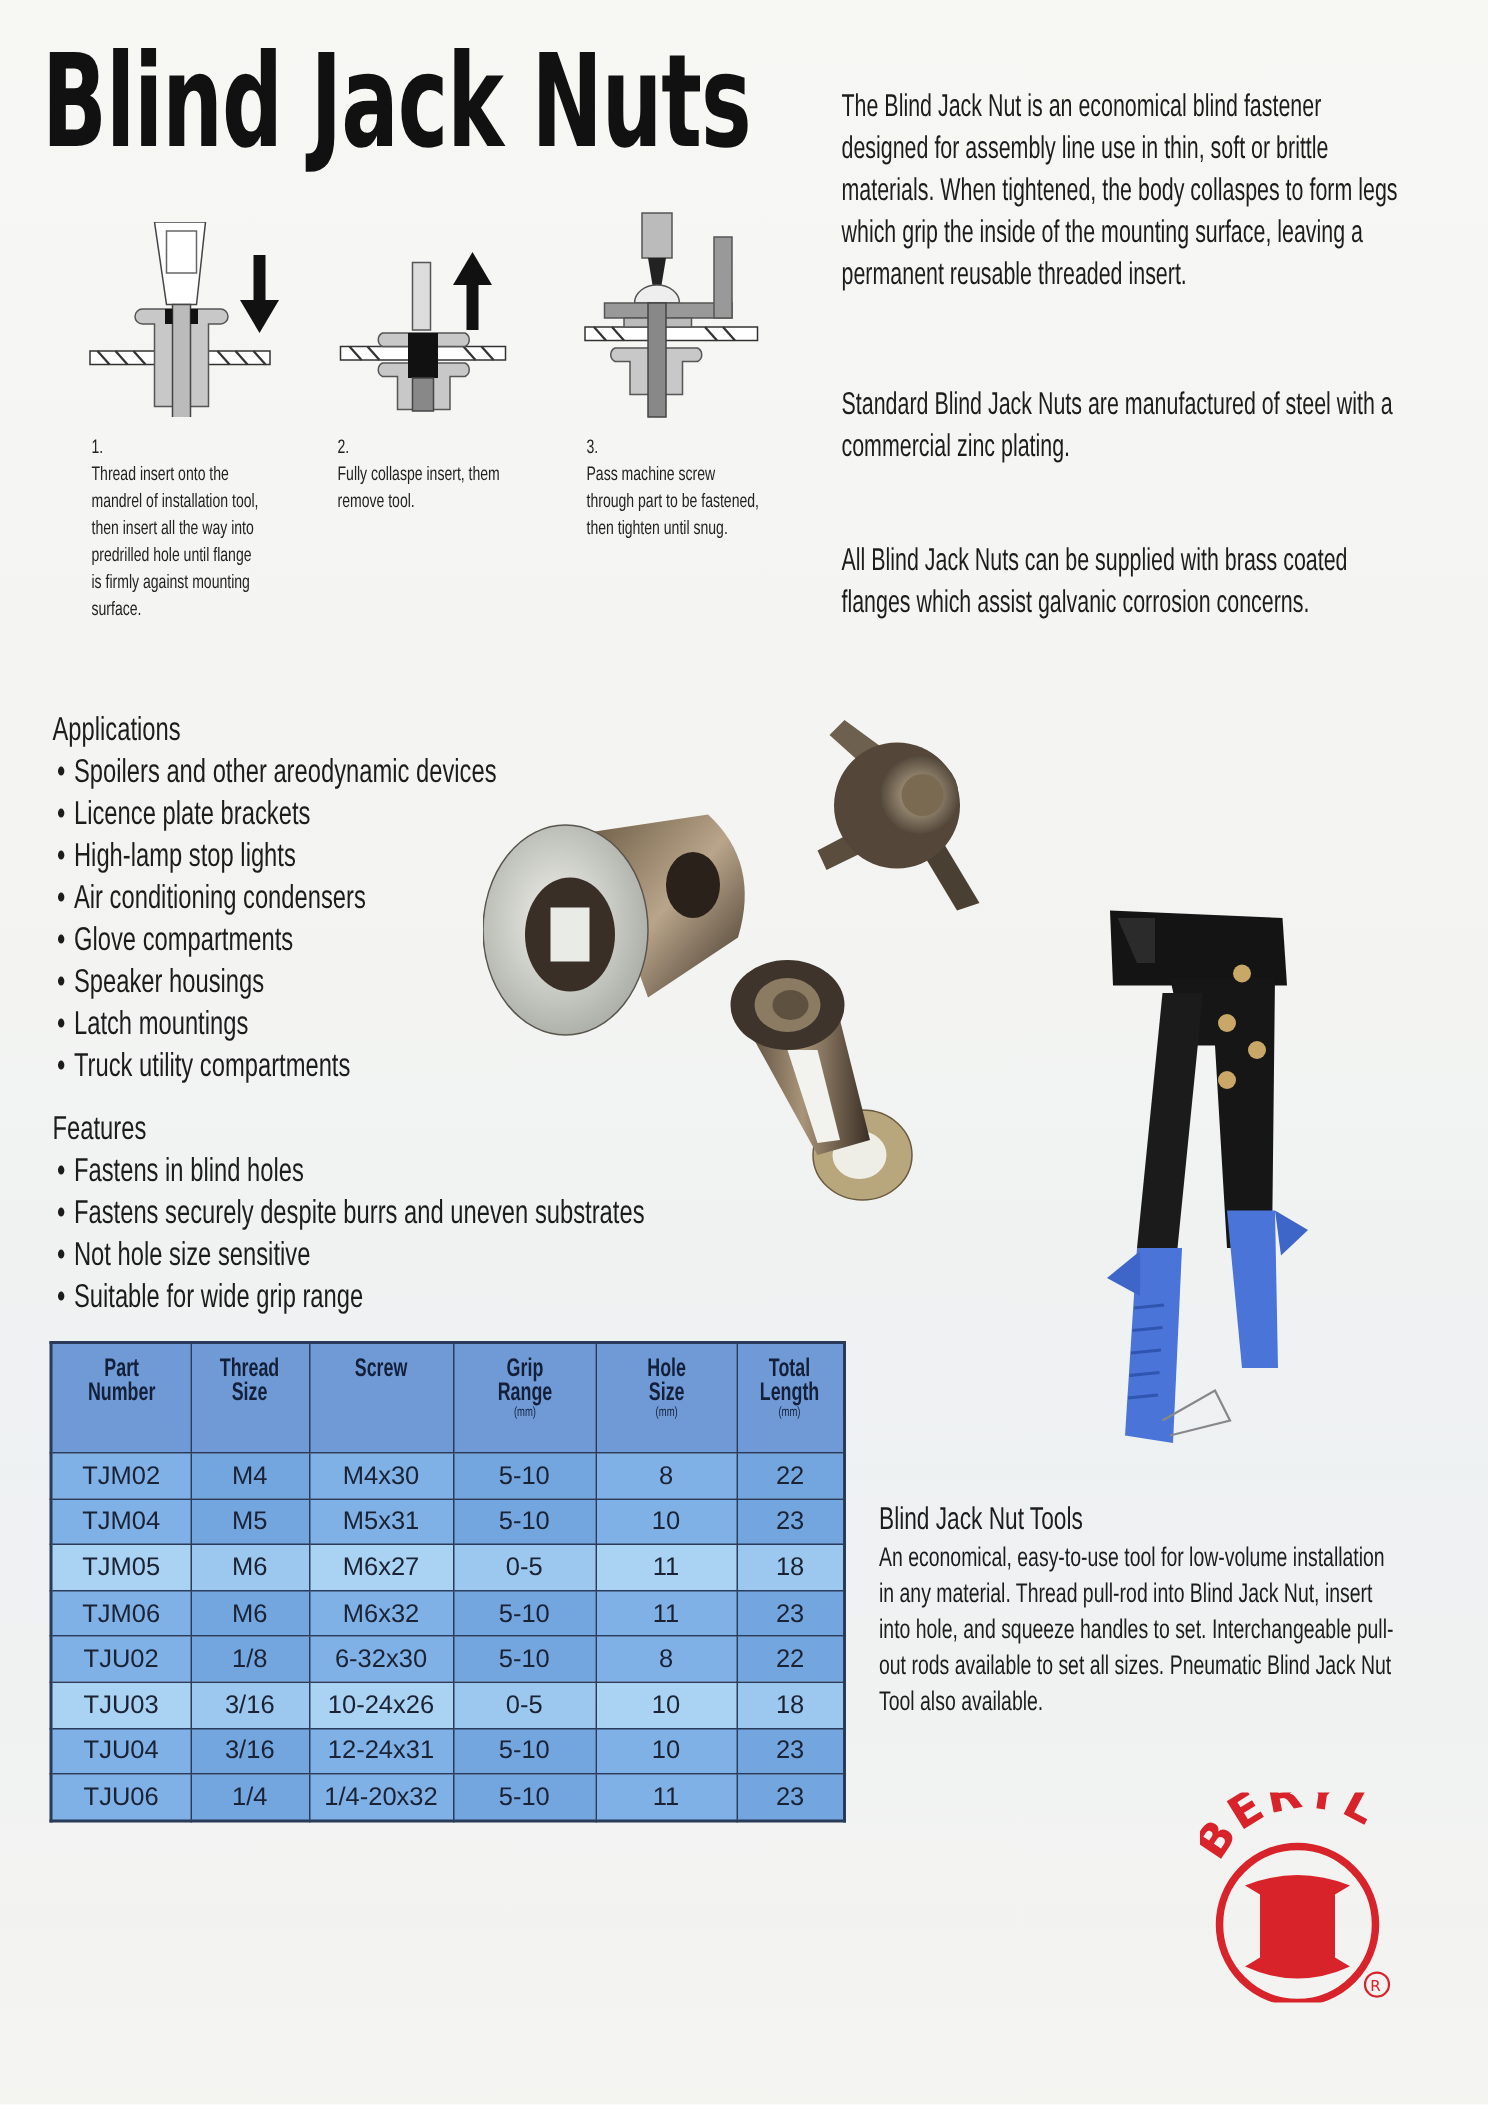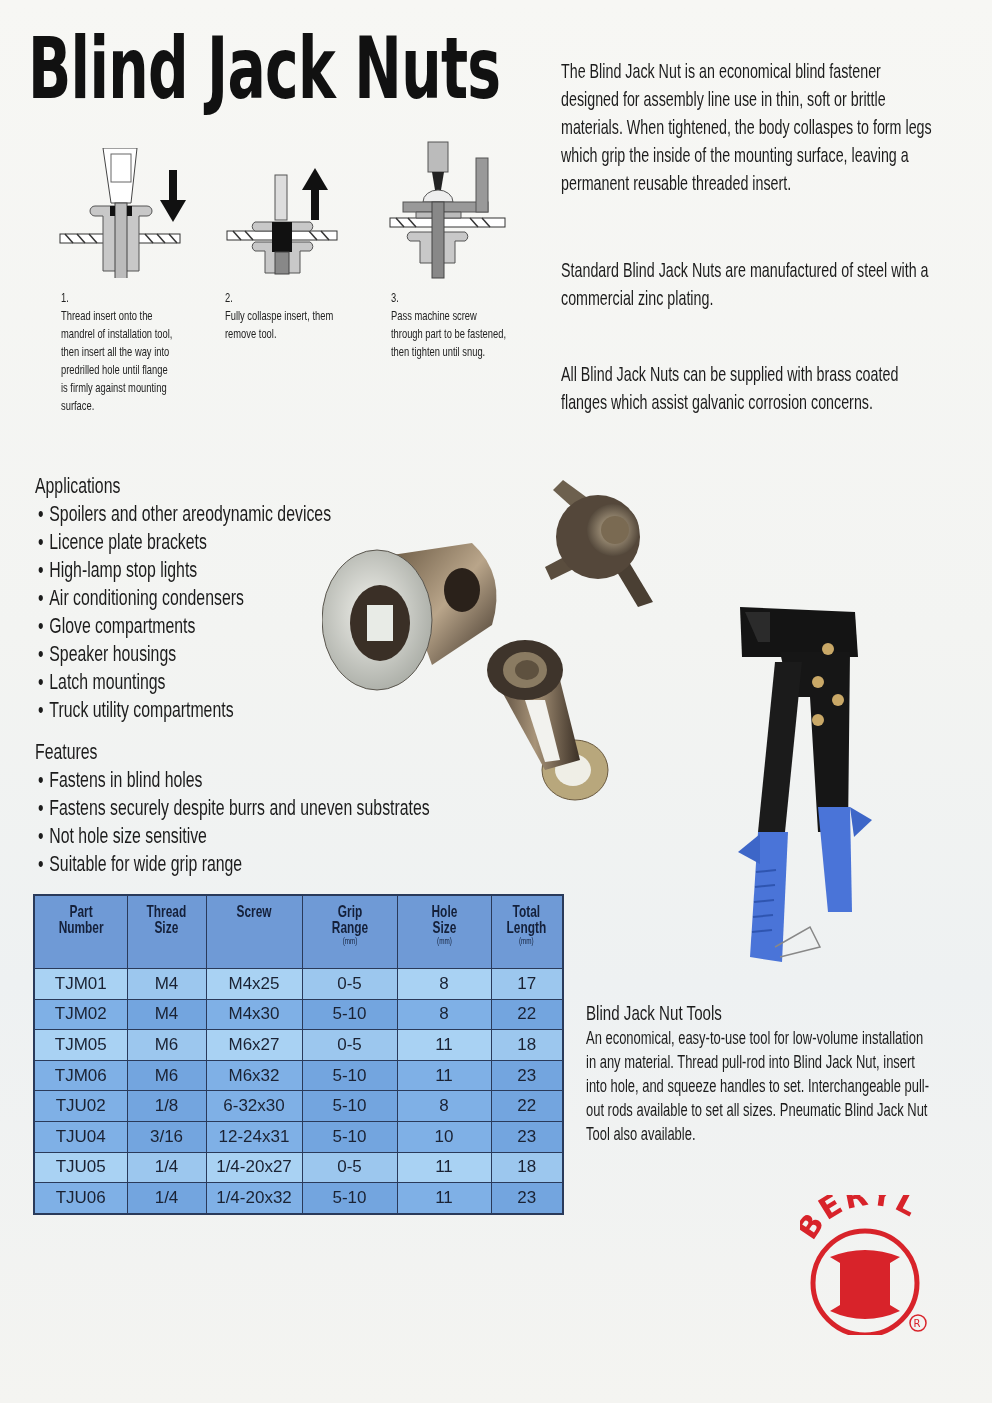--- a/index.html
+++ b/index.html
@@ -276,35 +276,35 @@
     <tr>
       <th><span class="hw"><span>Part</span><br><span>Number</span></span></th>
       <th><span class="hw"><span>Thread</span><br><span>Size</span></span></th>
       <th><span class="hw"><span>Screw</span></span></th>
       <th><span class="hw"><span>Grip</span><br><span>Range</span><span class="unit">(mm)</span></span></th>
       <th><span class="hw"><span>Hole</span><br><span>Size</span><span class="unit">(mm)</span></span></th>
       <th><span class="hw"><span>Total</span><br><span>Length</span><span class="unit">(mm)</span></span></th>
     </tr>
   </thead>
   <tbody id="table-body">
-      <tr class="odd">
-        <td>TJM01</td>
-        <td>M4</td>
-        <td>M4x25</td>
-        <td>0-5</td>
-        <td>8</td>
-        <td>17</td>
-      </tr>
       <tr class="even">
         <td>TJM02</td>
         <td>M4</td>
         <td>M4x30</td>
         <td>5-10</td>
         <td>8</td>
         <td>22</td>
+      </tr>
+      <tr class="even">
+        <td>TJM04</td>
+        <td>M5</td>
+        <td>M5x31</td>
+        <td>5-10</td>
+        <td>10</td>
+        <td>23</td>
       </tr>
       <tr class="odd">
         <td>TJM05</td>
         <td>M6</td>
         <td>M6x27</td>
         <td>0-5</td>
         <td>11</td>
         <td>18</td>
       </tr>
       <tr class="even">
@@ -316,35 +316,35 @@
         <td>23</td>
       </tr>
       <tr class="even">
         <td>TJU02</td>
         <td>1/8</td>
         <td>6-32x30</td>
         <td>5-10</td>
         <td>8</td>
         <td>22</td>
       </tr>
+      <tr class="odd">
+        <td>TJU03</td>
+        <td>3/16</td>
+        <td>10-24x26</td>
+        <td>0-5</td>
+        <td>10</td>
+        <td>18</td>
+      </tr>
       <tr class="even">
         <td>TJU04</td>
         <td>3/16</td>
         <td>12-24x31</td>
         <td>5-10</td>
         <td>10</td>
         <td>23</td>
-      </tr>
-      <tr class="odd">
-        <td>TJU05</td>
-        <td>1/4</td>
-        <td>1/4-20x27</td>
-        <td>0-5</td>
-        <td>11</td>
-        <td>18</td>
       </tr>
       <tr class="even">
         <td>TJU06</td>
         <td>1/4</td>
         <td>1/4-20x32</td>
         <td>5-10</td>
         <td>11</td>
         <td>23</td>
       </tr>
     </tbody>

